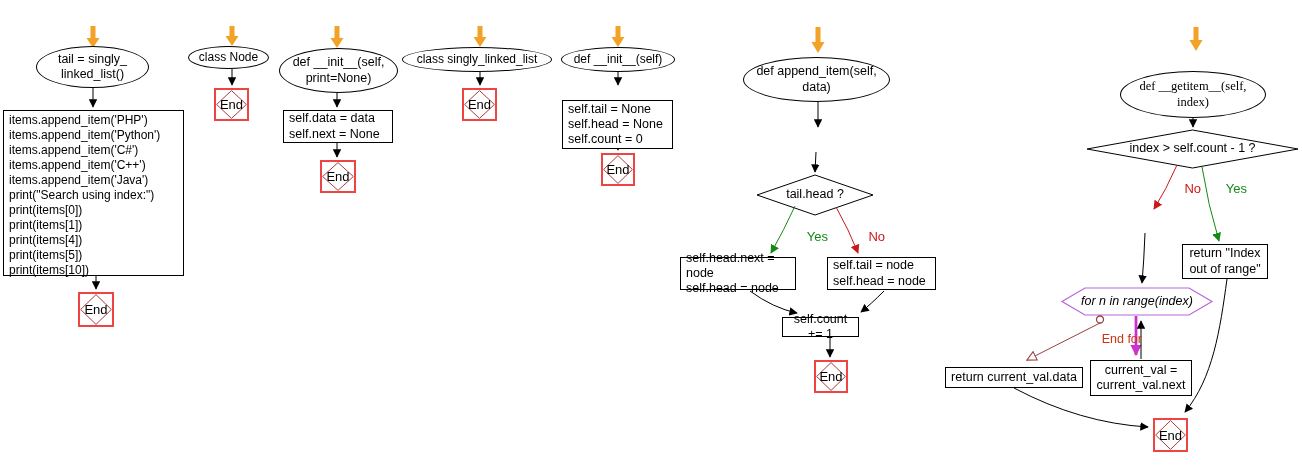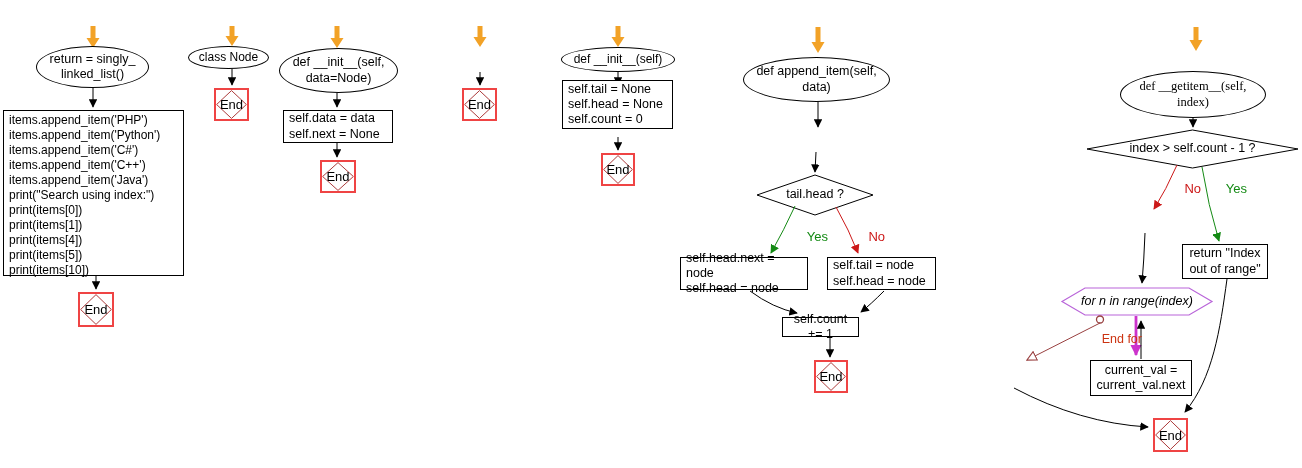--- a/index.html
+++ b/index.html
@@ -82,21 +82,21 @@
     <path d="M1145,233 Q1144,260 1142,283" stroke="#000" fill="none" marker-end="url(#mB)"></path>
     <polygon points="1062,301.5 1085,288 1189,288 1212,301.5 1189,315 1085,315" fill="#fff" stroke="#b964d9" stroke-width="1.2"></polygon>
     <path d="M1136,316 L1136,355" stroke="#cc33cc" stroke-width="2.8" fill="none" marker-end="url(#mM)"></path>
     <path d="M1141,359 L1141,321" stroke="#000" fill="none" marker-end="url(#mB)"></path>
     <circle cx="1100" cy="319.5" r="3.5" fill="#fff" stroke="#994040" stroke-width="1.3"></circle>
     <path d="M1100,323 L1027,360" stroke="#994040" fill="none" marker-end="url(#mO)"></path>
     <path d="M1014,388 Q1080,423 1148,427" stroke="#000" fill="none" marker-end="url(#mB)"></path>
     <path d="M1227,279 C1220,330 1213,378 1185,412" stroke="#000" fill="none" marker-end="url(#mB)"></path>
   </svg>
 
-  <div class="node oval" style="left:36px;top:46px;width:113px;height:42px;">return = singly_
+  <div class="node oval" style="left:36px;top:46px;width:113px;height:42px;">tail = singly_
 linked_list()</div>
   <div class="node box left codebox" style="left:3px;top:110px;width:181px;height:166px;">items.append_item('PHP')
 items.append_item('Python')
 items.append_item('C#')
 items.append_item('C++')
 items.append_item('Java')
 print("Search using index:")
 print(items[0])
 print(items[1])
 print(items[4])
@@ -111,54 +111,55 @@
 
   <div class="node oval small" style="left:188px;top:46px;width:81px;height:23px;">class Node</div>
   <div class="endnode" style="left:214px;top:88px;width:35px;height:33px;">
     <svg viewBox="0 0 100 100" preserveAspectRatio="none">
       <polygon points="50,2 98,50 50,98 2,50" fill="none" stroke="#ad3c3c" vector-effect="non-scaling-stroke"></polygon>
       </svg>
     <span>End</span>
   </div>
 
   <div class="node oval" style="left:279px;top:48px;width:119px;height:45px;">def __init__(self,
-data=Node)</div>
+print=None)</div>
   <div class="node box left" style="left:283px;top:110px;width:110px;height:33px;">self.data = data
 self.next = None</div>
   <div class="endnode" style="left:320px;top:160px;width:36px;height:33px;">
     <svg viewBox="0 0 100 100" preserveAspectRatio="none">
       <polygon points="50,2 98,50 50,98 2,50" fill="none" stroke="#ad3c3c" vector-effect="non-scaling-stroke"></polygon>
       </svg>
     <span>End</span>
   </div>
 
+  <div class="node oval small" style="left:402px;top:47px;width:150px;height:25px;">class singly_linked_list</div>
   <div class="endnode" style="left:462px;top:88px;width:35px;height:33px;">
     <svg viewBox="0 0 100 100" preserveAspectRatio="none">
       <polygon points="50,2 98,50 50,98 2,50" fill="none" stroke="#ad3c3c" vector-effect="non-scaling-stroke"></polygon>
       </svg>
     <span>End</span>
   </div>
 
   <div class="node oval small" style="left:561px;top:47px;width:114px;height:25px;">def __init__(self)</div>
-  <div class="node box left" style="left:562px;top:80px;width:111px;height:49px;">self.tail = None
+  <div class="node box left" style="left:562px;top:100px;width:111px;height:49px;">self.tail = None
 self.head = None
 self.count = 0</div>
   <div class="endnode" style="left:601px;top:153px;width:34px;height:33px;">
     <svg viewBox="0 0 100 100" preserveAspectRatio="none">
       <polygon points="50,2 98,50 50,98 2,50" fill="none" stroke="#ad3c3c" vector-effect="non-scaling-stroke"></polygon>
       </svg>
     <span>End</span>
   </div>
 
   <div class="node oval" style="left:743px;top:57px;width:147px;height:45px;">def append_item(self,
 data)</div>
   <div class="node ghost" style="left:757px;top:175px;width:116px;height:40px;">tail.head ?</div>
   <div class="elabel" style="left:794px;top:229px;width:34px;color:#148a14;">Yes</div>
   <div class="elabel" style="left:855px;top:229px;width:30px;color:#cc1818;">No</div>
-  <div class="node box left" style="left:680px;top:257px;width:128px;height:33px;">self.head.next = node
+  <div class="node box left" style="left:680px;top:257px;width:116px;height:33px;">self.head.next = node
 self.head = node</div>
   <div class="node box left" style="left:827px;top:257px;width:109px;height:33px;">self.tail = node
 self.head = node</div>
   <div class="node box" style="left:782px;top:317px;width:77px;height:20px;">self.count += 1</div>
   <div class="endnode" style="left:814px;top:360px;width:34px;height:33px;">
     <svg viewBox="0 0 100 100" preserveAspectRatio="none">
       <polygon points="50,2 98,50 50,98 2,50" fill="none" stroke="#ad3c3c" vector-effect="non-scaling-stroke"></polygon>
       </svg>
     <span>End</span>
   </div>
@@ -167,20 +168,21 @@
 index)</div>
   <div class="node ghost" style="left:1087px;top:130px;width:211px;height:38px;">index &gt; self.count - 1 ?</div>
   <div class="elabel" style="left:1171px;top:181px;width:30px;color:#cc1818;">No</div>
   <div class="elabel" style="left:1213px;top:181px;width:34px;color:#148a14;">Yes</div>
   <div class="node box" style="left:1182px;top:244px;width:86px;height:35px;">return "Index
 out of range"</div>
   <div class="node ghost" style="left:1062px;top:288px;width:150px;height:27px;font-style:italic;">for n in range(index)</div>
   <div class="elabel" style="left:1090px;top:332px;width:52px;font-size:12.5px;color:#cc3311;">End for</div>
   <div class="node box" style="left:1090px;top:360px;width:102px;height:36px;">current_val =
 current_val.next</div>
+  <div class="node box" style="left:945px;top:367px;width:138px;height:21px;">return current_val.data</div>
   <div class="endnode" style="left:1153px;top:418px;width:35px;height:34px;">
     <svg viewBox="0 0 100 100" preserveAspectRatio="none">
       <polygon points="50,2 98,50 50,98 2,50" fill="none" stroke="#ad3c3c" vector-effect="non-scaling-stroke"></polygon>
       </svg>
     <span>End</span>
   </div>
 
 </div>
 
 </body></html>

